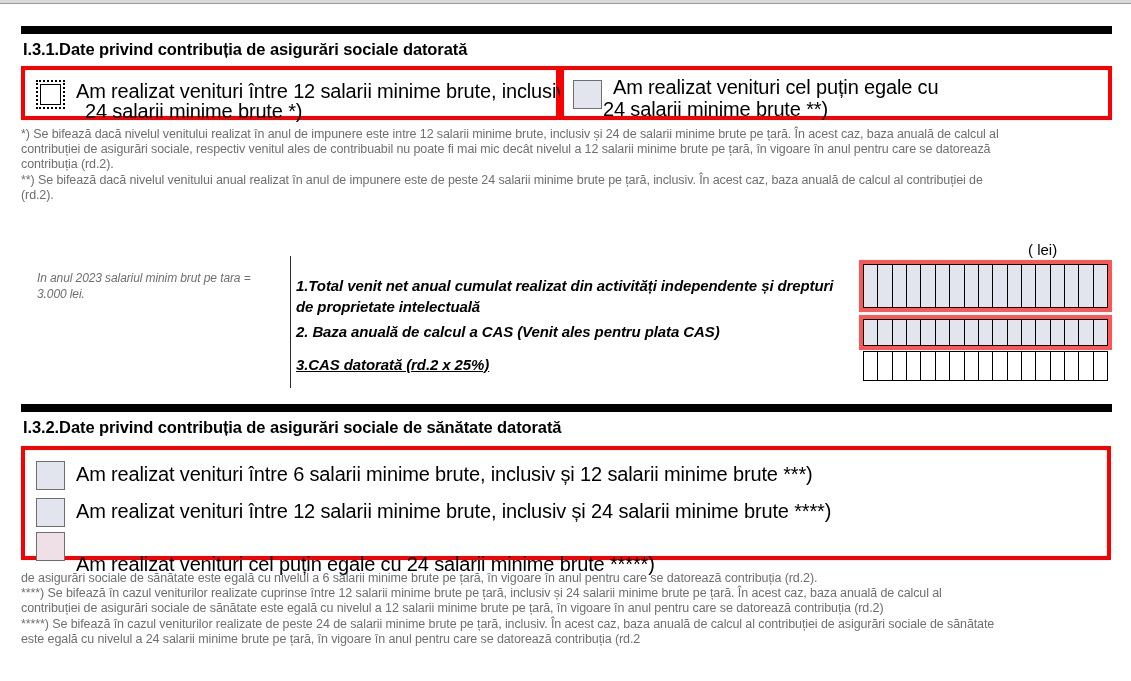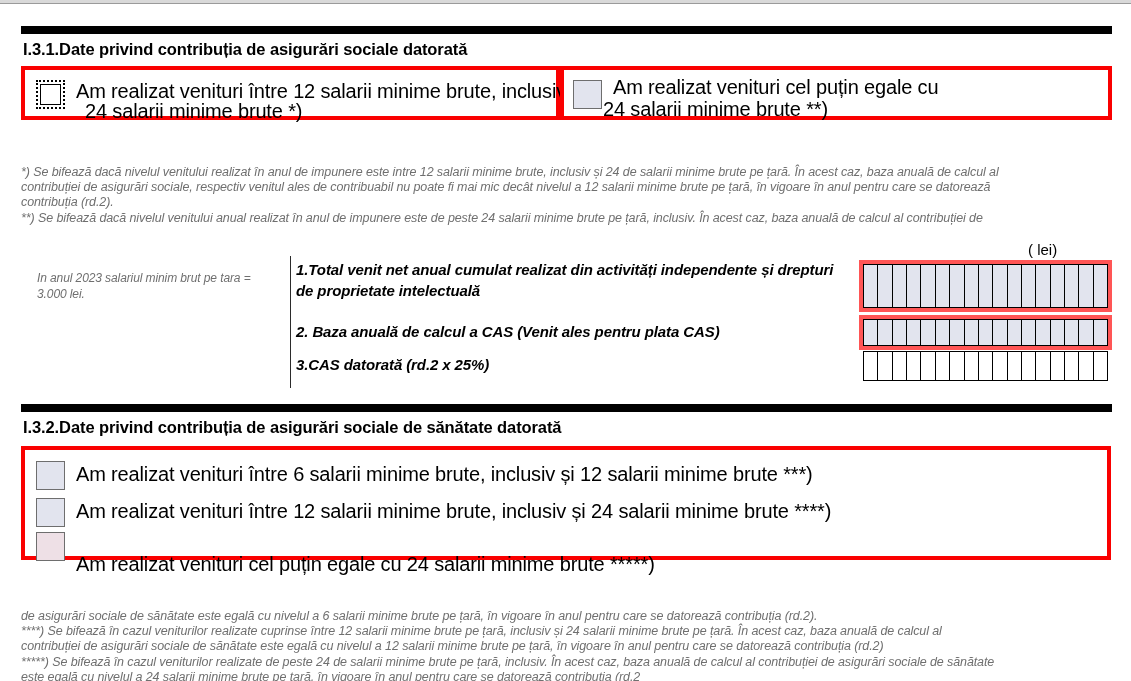--- a/index.html
+++ b/index.html
@@ -78,24 +78,22 @@
     white-space: nowrap;
   }
 
   
   .footnote {
     position: absolute;
     left: 21px;
     width: 1090px;
     font-size: 12.5px;
     line-height: 15.2px;
-    font-style: italic;
     color: #6f6f6f;
     letter-spacing: -0.1px;
-    margin-top: 38px;
   }
   .footnote p { margin: 0; white-space: nowrap; }
   #footnotes-131 { top: 127px; }
   #footnotes-132 { top: 571px; }
 
   
   #note-left {
     position: absolute;
     left: 37px; top: 271px; width: 245px;
     font-size: 12px;
@@ -112,23 +110,23 @@
   }
   .row-label {
     position: absolute;
     left: 296px;
     font-size: 15px;
     font-style: italic;
     font-weight: bold;
     line-height: 21px;
     letter-spacing: -0.1px;
   }
-  #row1-label { top: 259px; width: 570px; }
+  #row1-label { top: 275px; width: 570px; }
   #row2-label { top: 321px; width: 570px; }
-  #row3-label { top: 354px; width: 570px; }
+  #row3-label { top: 354px; width: 570px; text-decoration: underline; }
 
   #lei-label {
     position: absolute;
     left: 1028px; top: 241px;
     font-size: 15px;
     letter-spacing: 0px;
   }
 
   
   .grid-wrap { position: absolute; }
@@ -171,20 +169,21 @@
 <div class="red-panel" id="panel-131-right"></div>
 <div class="cbox" style="left:573px; top:80px;"></div>
 <div class="opt-label" style="left:613px; top:76px;">Am realizat venituri cel puțin egale cu</div>
 <div class="opt-label" style="left:603px; top:98px;">24 salarii minime brute **)</div>
 
 <div class="footnote" id="footnotes-131">
   <p>*) Se bifează dacă nivelul venitului realizat în anul de impunere este intre 12 salarii minime brute, inclusiv și 24 de salarii minime brute pe țară. În acest caz, baza anuală de calcul al</p>
   <p>contribuției de asigurări sociale, respectiv venitul ales de contribuabil nu poate fi mai mic decât nivelul a 12 salarii minime brute pe țară, în vigoare în anul pentru care se datorează</p>
   <p>contribuția (rd.2).</p>
   <p>**) Se bifează dacă nivelul venitului anual realizat în anul de impunere este de peste 24 salarii minime brute pe țară, inclusiv. În acest caz, baza anuală de calcul al contribuției de</p>
+  <p>(rd.2).</p>
 </div>
 
 <div id="note-left">In  anul 2023 salariul minim brut pe tara = 3.000 lei.</div>
 <div id="vrule"></div>
 
 <div id="lei-label">( lei)</div>
 
 <div class="row-label" id="row1-label">
   <span>1.Total venit net anual cumulat realizat din activități independente și drepturi</span><br>
   <span>de proprietate intelectuală</span>

